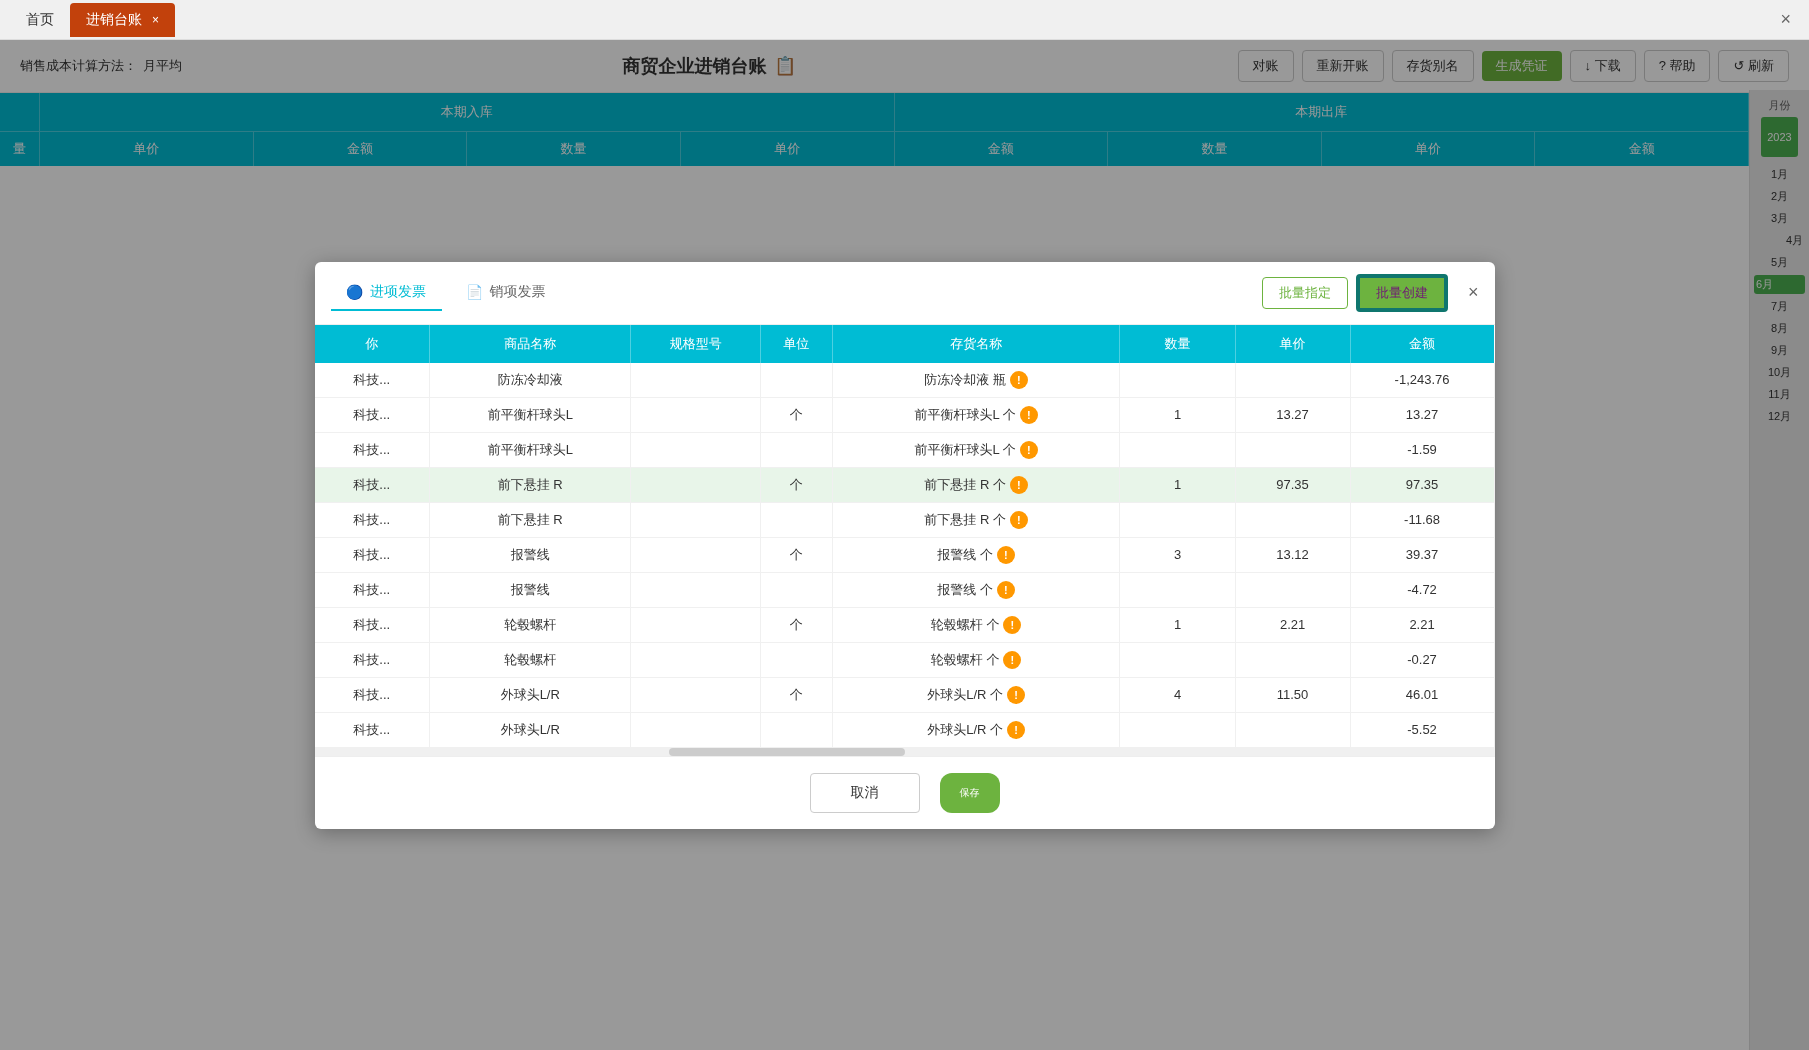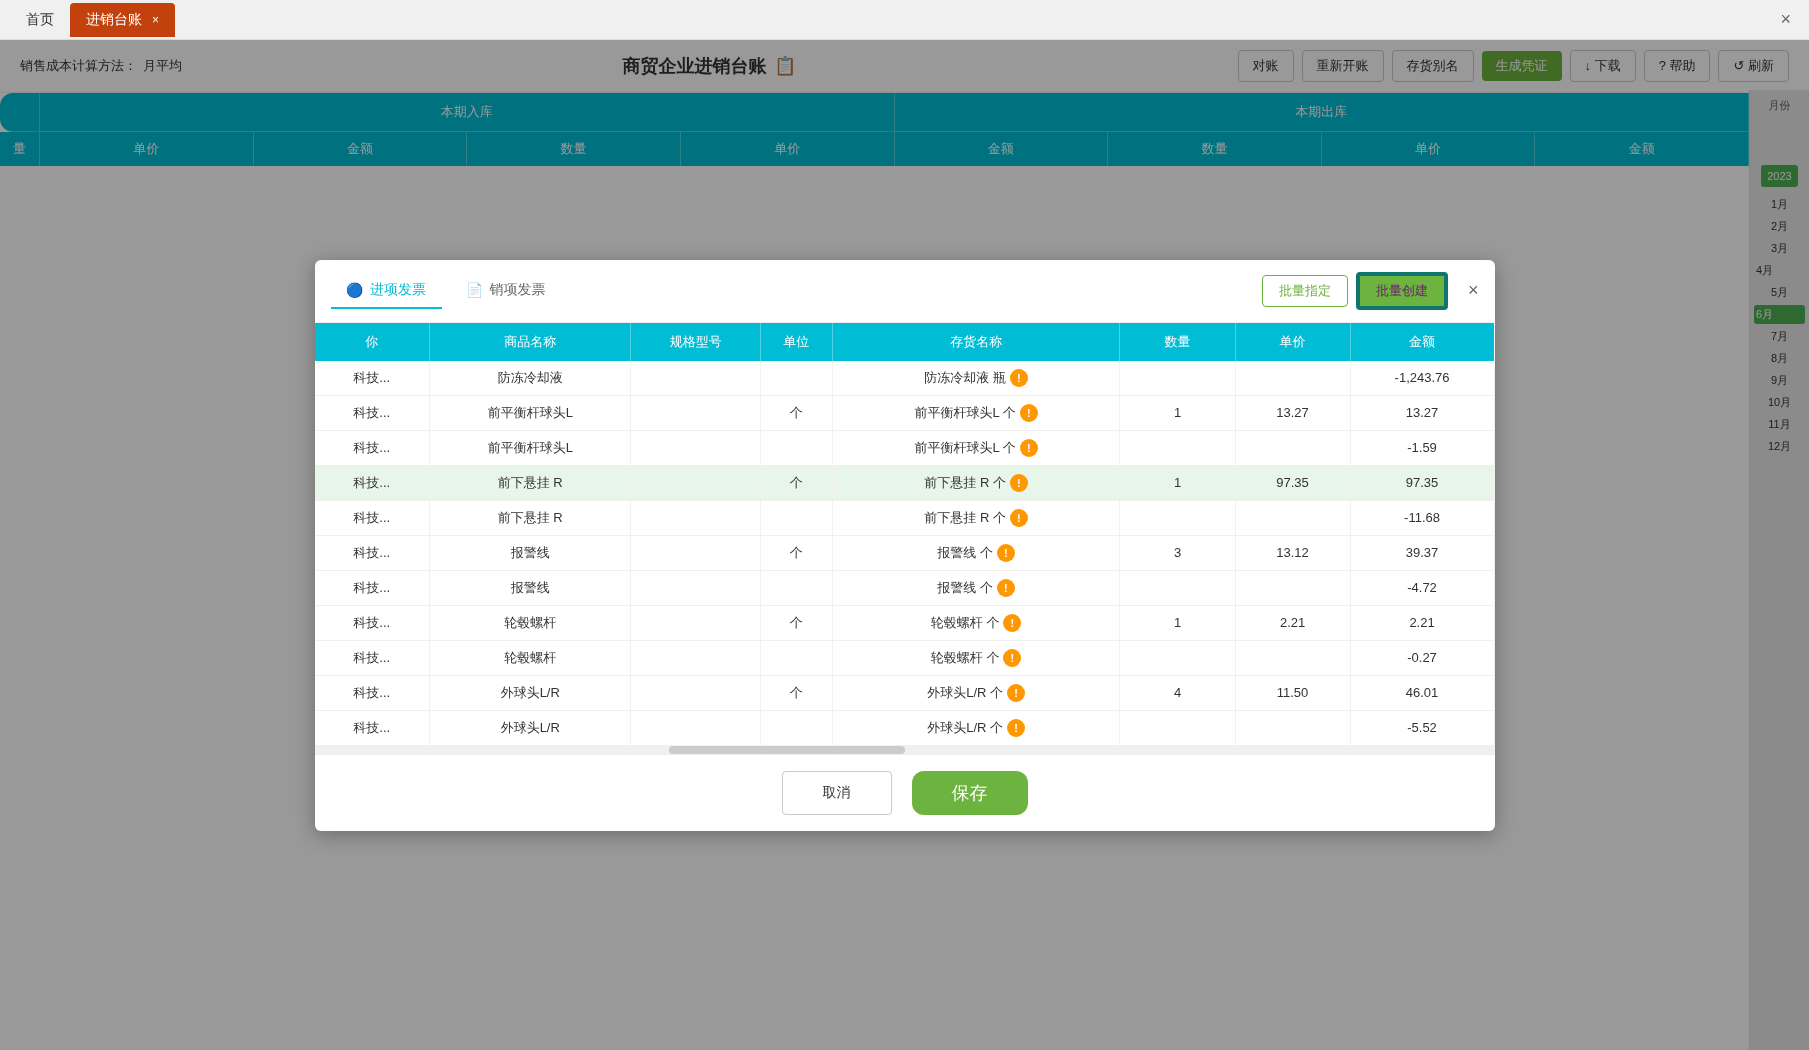--- a/index.html
+++ b/index.html
@@ -256,27 +256,27 @@
     .btn-cancel {
       padding: 10px 40px;
       border: 1px solid #ccc;
       border-radius: 4px;
       background: #fff;
       color: #333;
       cursor: pointer;
       font-size: 14px;
     }
     .btn-save {
-      padding: 10px 40px;
+      padding: 10px 20px;
       border: none;
       border-radius: 12px;
       background: #6db33f;
       color: #fff;
       cursor: pointer;
-      font-size: 18px;
+      font-size: 10px;
     }
   </style>
 </head>
 <body>
 
 <div class="tab-bar">
   <div class="tab-item">
     <span>首页</span>
   </div>
   <div class="tab-item active">
@@ -301,21 +301,21 @@
       <button class="btn btn-default">对账</button>
       <button class="btn btn-default">重新开账</button>
       <button class="btn btn-default">存货别名</button>
       <button class="btn btn-primary">生成凭证</button>
       <button class="btn btn-default">↓ 下载</button>
       <button class="btn btn-default">? 帮助</button>
       <button class="btn btn-default">↺ 刷新</button>
     </div>
   </div>
 
-  <div style="display:flex; background:#00bcd4; color:#fff; border-bottom:1px solid rgba(255,255,255,0.3);border-radius:13px;">
+  <div style="display:flex; background:#00bcd4; color:#fff; border-bottom:1px solid rgba(255,255,255,0.3);">
     <div style="width:40px; padding:10px 4px; border-right:1px solid rgba(255,255,255,0.3);"></div>
     <div style="flex:1; text-align:center; padding:10px 4px; border-right:1px solid rgba(255,255,255,0.3);">
       <span>本期入库</span>
     </div>
     <div style="flex:1; text-align:center; padding:10px 4px; border-right:1px solid rgba(255,255,255,0.3);">
       <span>本期出库</span>
     </div>
     <div style="width:60px;"></div>
   </div>
   <div style="display:flex; background:#00bcd4; color:#fff;">
@@ -326,26 +326,26 @@
     <div style="flex:1; padding:8px 4px; border-right:1px solid rgba(255,255,255,0.3); text-align:center; font-size:13px;">单价</div>
     <div style="flex:1; padding:8px 4px; border-right:1px solid rgba(255,255,255,0.3); text-align:center; font-size:13px;">金额</div>
     <div style="flex:1; padding:8px 4px; border-right:1px solid rgba(255,255,255,0.3); text-align:center; font-size:13px;">数量</div>
     <div style="flex:1; padding:8px 4px; border-right:1px solid rgba(255,255,255,0.3); text-align:center; font-size:13px;">单价</div>
     <div style="flex:1; padding:8px 4px; border-right:1px solid rgba(255,255,255,0.3); text-align:center; font-size:13px;">金额</div>
     <div style="width:60px;"></div>
   </div>
 
   <div style="position:absolute; right:0; top:50px; width:60px; background:#e8e8e8; height:calc(100% - 50px); border-left:1px solid #ddd; display:flex; flex-direction:column; align-items:center; padding:8px 4px; overflow:hidden;">
     <div style="font-size:11px; color:#666; margin-bottom:4px; text-align:center;">月份</div>
-    <div style="background:#4caf50; color:#fff; padding:5px 6px; border-radius:3px; font-size:11px; margin-bottom:8px; text-align:center;margin-top:48px;">2023</div>
+    <div style="background:#4caf50; color:#fff; padding:14px 6px; border-radius:3px; font-size:11px; margin-bottom:8px; text-align:center;">2023</div>
     <div style="display:flex; flex-direction:column; gap:3px; width:100%;">
       <div style="text-align:center; font-size:11px; color:#333; padding:2px; cursor:pointer;">1月</div>
       <div style="text-align:center; font-size:11px; color:#333; padding:2px; cursor:pointer;">2月</div>
       <div style="text-align:center; font-size:11px; color:#333; padding:2px; cursor:pointer;">3月</div>
-      <div style="text-align:left; font-size:11px; color:#333; padding:2px; cursor:pointer;">4月</div>
+      <div style="text-align:right; font-size:11px; color:#333; padding:2px; cursor:pointer;">4月</div>
       <div style="text-align:center; font-size:11px; color:#333; padding:2px; cursor:pointer;">5月</div>
       <div style="background:#4caf50; color:#fff; border-radius:3px; font-size:11px; padding:2px; cursor:pointer;">6月</div>
       <div style="text-align:center; font-size:11px; color:#333; padding:2px; cursor:pointer;">7月</div>
       <div style="text-align:center; font-size:11px; color:#333; padding:2px; cursor:pointer;">8月</div>
       <div style="text-align:center; font-size:11px; color:#333; padding:2px; cursor:pointer;">9月</div>
       <div style="text-align:center; font-size:11px; color:#333; padding:2px; cursor:pointer;">10月</div>
       <div style="text-align:center; font-size:11px; color:#333; padding:2px; cursor:pointer;">11月</div>
       <div style="text-align:center; font-size:11px; color:#333; padding:2px; cursor:pointer;">12月</div>
     </div>
   </div>

